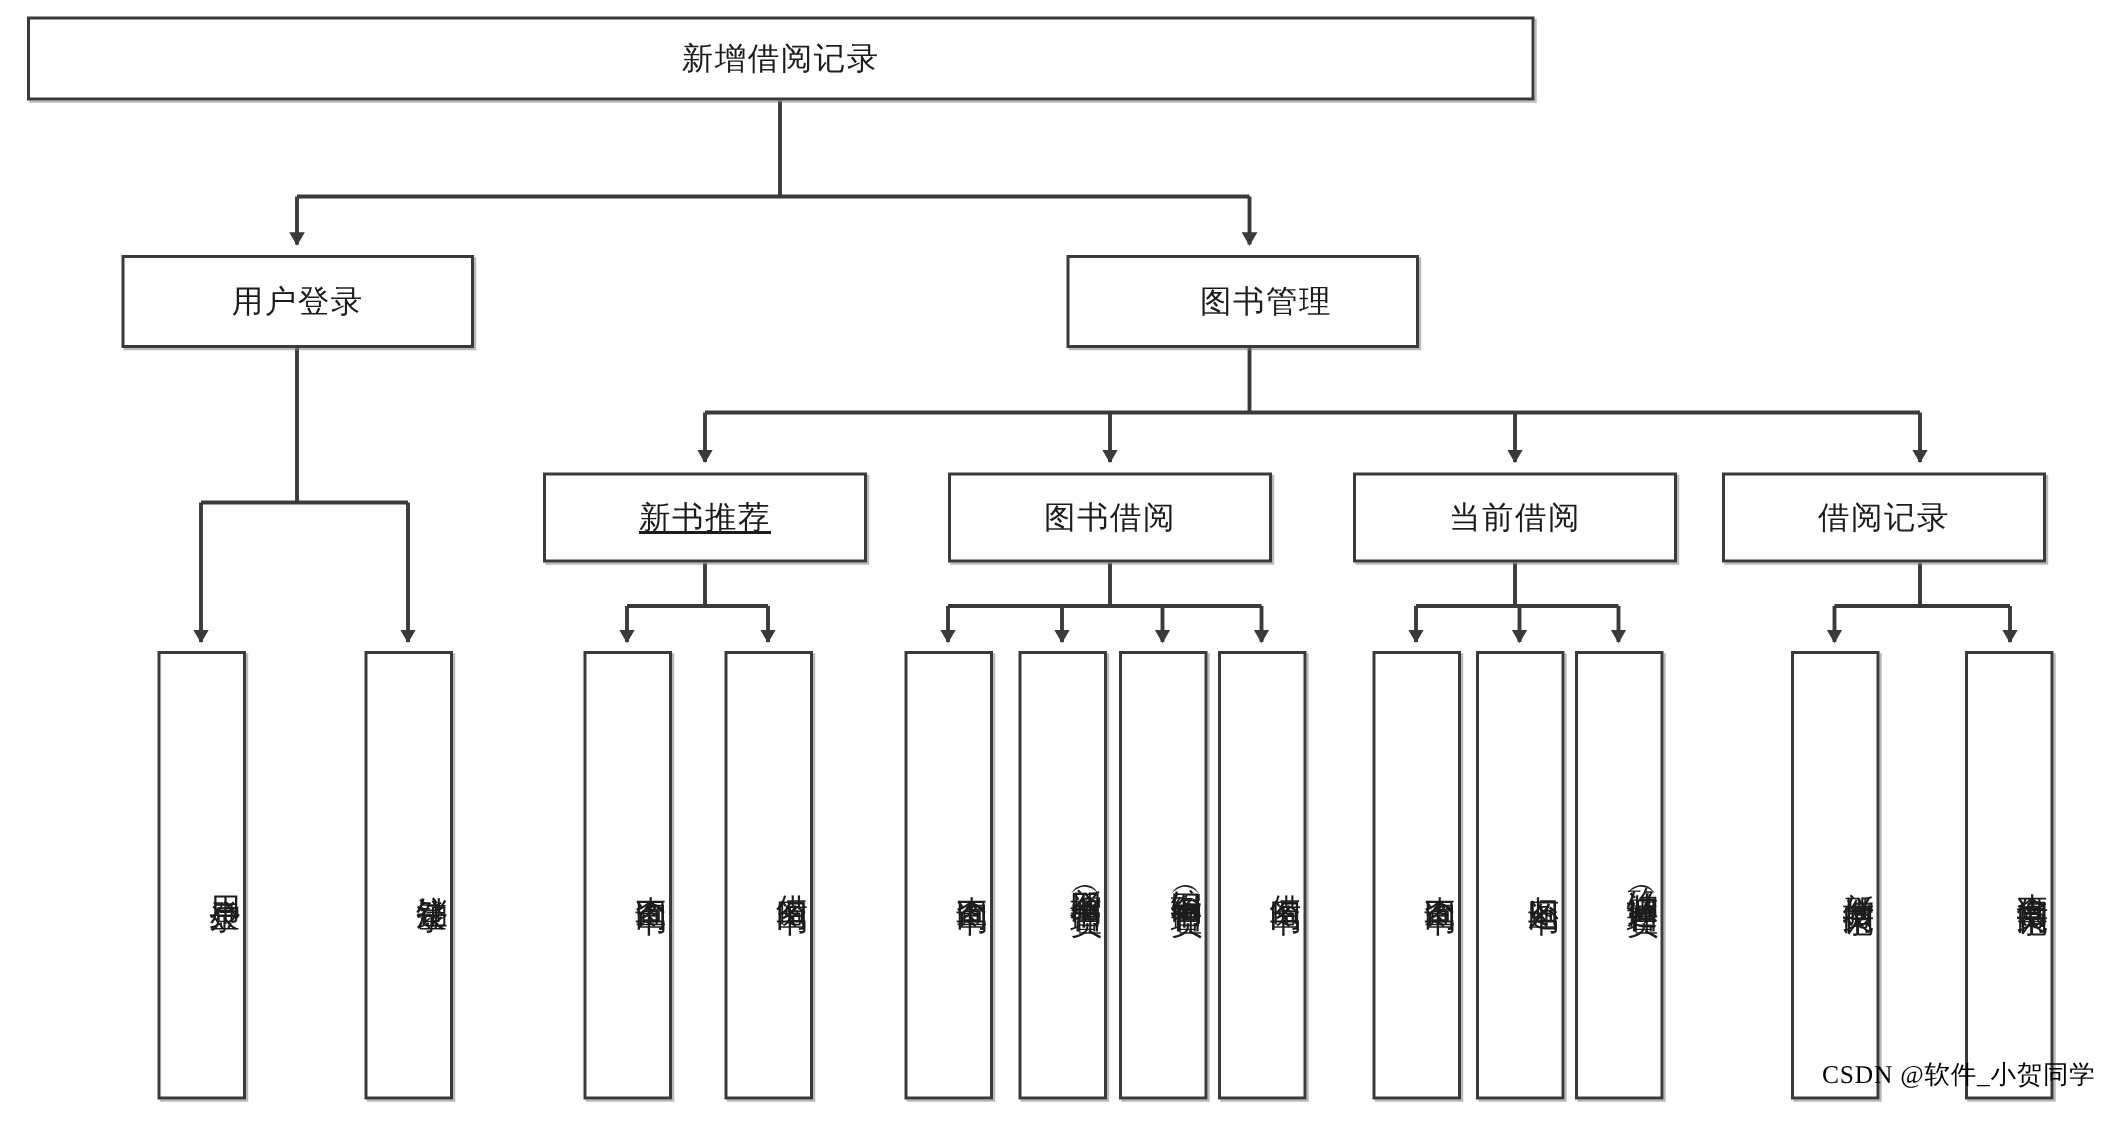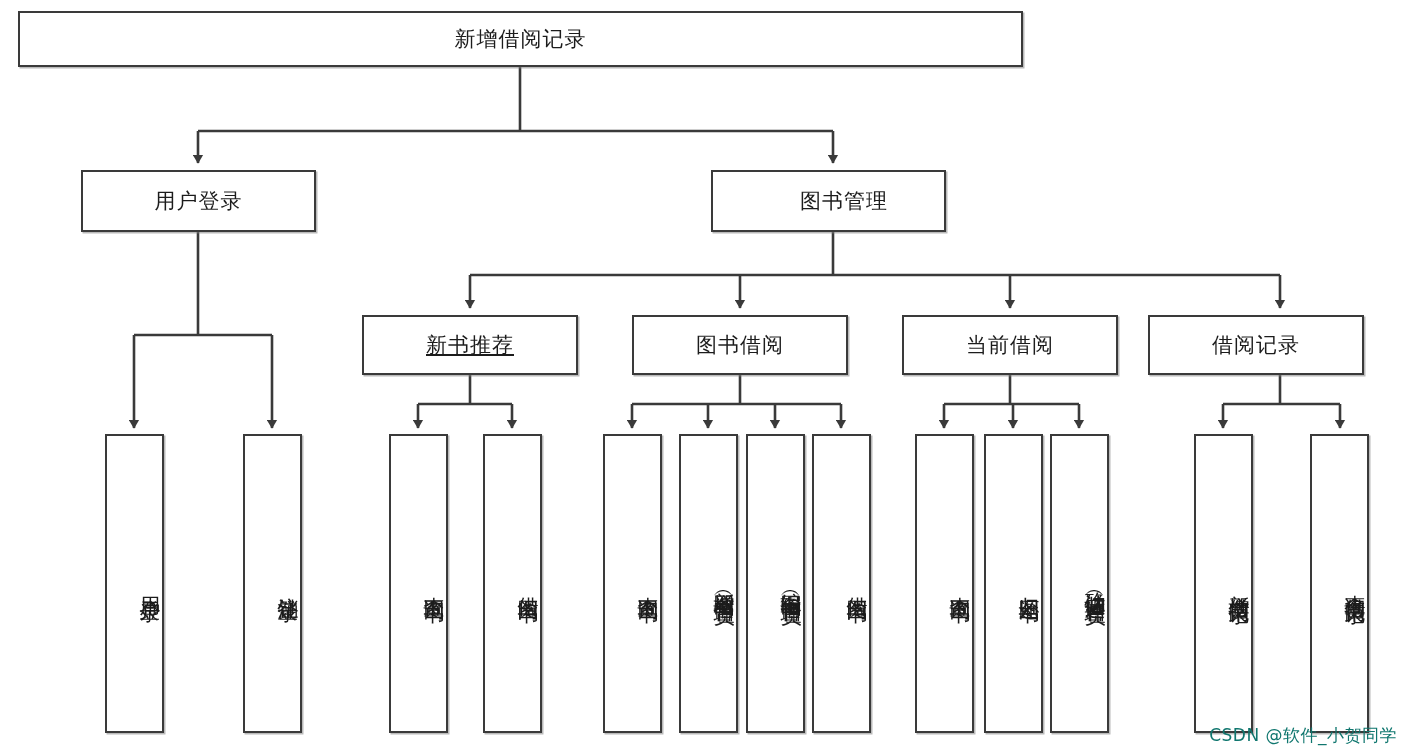--- a/index.html
+++ b/index.html
@@ -55,26 +55,27 @@
     display: block;
     text-align: center;
   }
   .node.vert .lbl {
     writing-mode: vertical-rl;
     text-orientation: upright;
   }
   #watermark {
     position: absolute;
     right: 8px;
-    bottom: 0;
+    bottom: 19px;
     font-size: 17px;
-    color: #0f766e;
+    color: #000000;
     letter-spacing: 0.5px;
     white-space: nowrap;
     pointer-events: none;
+    font-family: Liberation Serif, serif;
   }
 </style>
 </head>
 <body>
 
 <div id="canvas">
 
   <svg id="wires" viewBox="0 0 1405 747" xmlns="http://www.w3.org/2000/svg">
     <defs>
       <marker id="arrow" viewBox="0 0 12 14" refX="11" refY="7" markerWidth="9" markerHeight="11" orient="auto-start-reverse" markerUnits="userSpaceOnUse">

